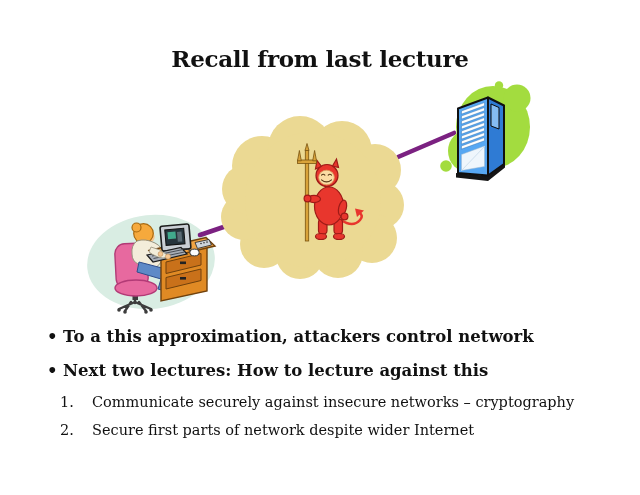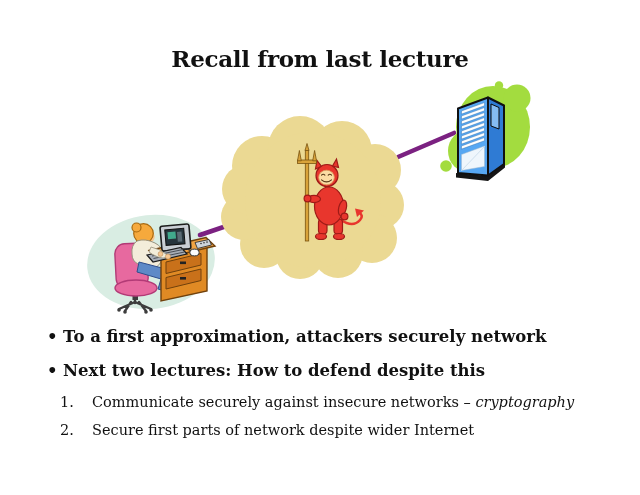--- a/index.html
+++ b/index.html
@@ -21,21 +21,21 @@
   .bullet-row .marker{width:16px;flex:0 0 16px;}
   .row-b1{top:328px;}
   .row-b2{top:362px;}
   .num-row{
     position:absolute;left:60px;display:flex;white-space:nowrap;
     font-size:14.5px;line-height:1.15;
   }
   .num-row .num{width:32px;flex:0 0 32px;}
   .row-n1{top:394px;}
   .row-n2{top:422px;}
-  .em{font-style:italic;}
+  .em{}
 </style>
 </head>
 <body>
 
 <div class="slide">
 
   <svg class="illustration" width="640" height="495" viewBox="0 0 640 495" aria-hidden="true">
 
     <g>
       <ellipse cx="151" cy="262" rx="64" ry="47" transform="rotate(-6 151 262)" fill="#D9EDE3"></ellipse>
@@ -172,25 +172,25 @@
       <polygon points="461.5,154.5 484.5,146 484.5,166.5 461.5,170.5" fill="#EFF6FC" stroke="#9fb9cf" stroke-width="0.5"></polygon>
       <path d="M461.5,170.5 L484.5,146.5" stroke="#cfe0ee" stroke-width="1" fill="none"></path>
       <polygon points="491,104 499,107.5 499,129 491,126" fill="#85BCF2" stroke="#0a0a0a" stroke-width="1"></polygon>
     </g>
   </svg>
 
   <div class="slide-title">Recall from last lecture</div>
 
   <div class="bullet-row row-b1">
     <span class="marker">•</span>
-    <span>To a first approximation, attackers securely network</span>
+    <span>To a this approximation, attackers control network</span>
   </div>
   <div class="bullet-row row-b2">
     <span class="marker">•</span>
-    <span>Next two lectures: How to defend despite this</span>
+    <span>Next two lectures: How to lecture against this</span>
   </div>
 
   <div class="num-row row-n1">
     <span class="num">1.</span>
     <span><span>Communicate securely against insecure networks – </span><span class="em">cryptography</span></span>
   </div>
   <div class="num-row row-n2">
     <span class="num">2.</span>
     <span><span>Secure first parts of network despite wider Internet</span><span class="em"></span></span>
   </div>

